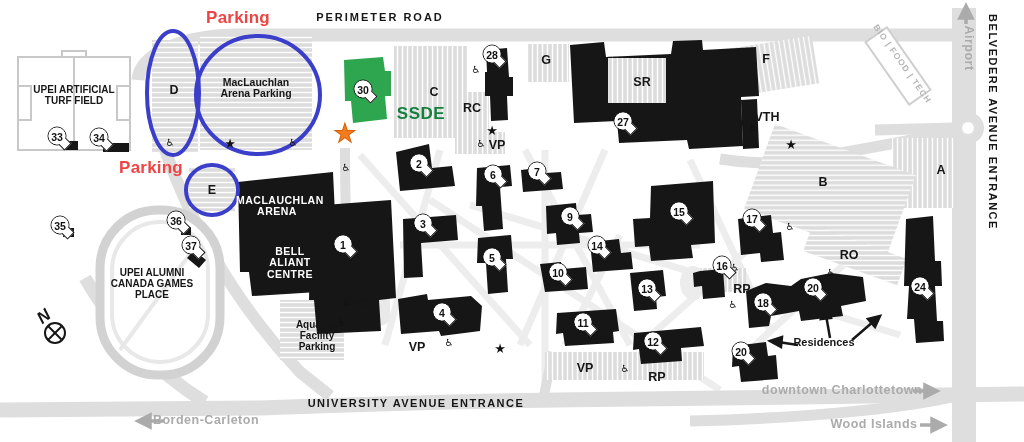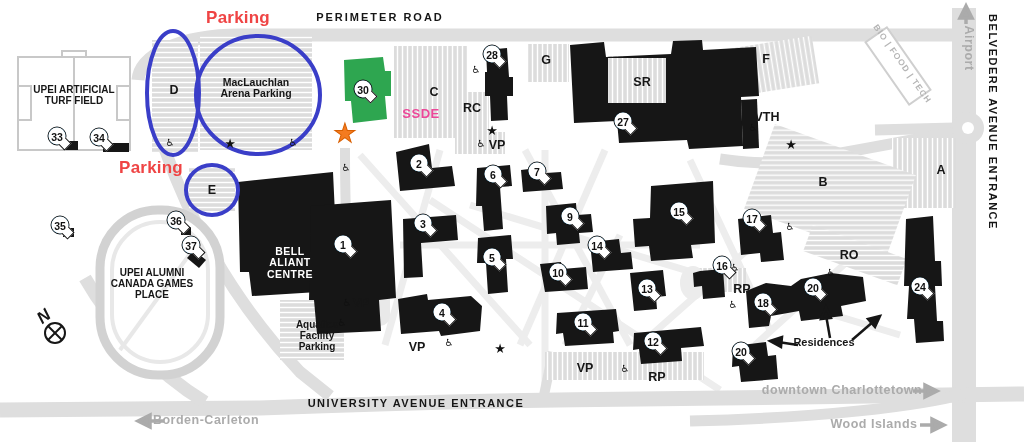--- a/index.html
+++ b/index.html
@@ -7,25 +7,25 @@
     font-family:"Liberation Sans","DejaVu Sans",sans-serif;}
   #base-svg{position:absolute;left:0;top:0;z-index:0;}
   .lbl{position:absolute;transform:translate(-50%,-50%);white-space:nowrap;color:#161616;
     font-weight:700;z-index:5;line-height:1.08;text-align:center;}
   .wrap{white-space:normal;}
   .road-name{font-size:11px;letter-spacing:2px;}
   .gray-dir{color:#ABABAB;font-size:12.5px;letter-spacing:.5px;}
   .blue-parking{color:#ef4444;font-size:17px;letter-spacing:.2px;z-index:7;}
   .lot-note{font-size:10.5px;font-weight:700;}
   .white-name{color:#fff;font-size:10.5px;letter-spacing:.5px;z-index:6;}
-  .green-name{color:#ec4899;font-size:13px;letter-spacing:.5px;z-index:7;}
+  .green-name{color:#15803d;font-size:17px;letter-spacing:.5px;z-index:7;}
   .vert{transform:translate(-50%,-50%) rotate(90deg);}
   .lotcode{position:absolute;transform:translate(-50%,-50%);font-weight:700;font-size:12.5px;
     color:#161616;z-index:5;white-space:nowrap;}
-  .marker{position:absolute;width:17px;height:17px;background:#0369a1;border:1.8px solid #111;
+  .marker{position:absolute;width:17px;height:17px;background:#e5e5e5;border:1.8px solid #111;
     border-radius:50%;display:flex;align-items:center;justify-content:center;
     font-size:10.5px;font-weight:700;color:#111;transform:translate(-50%,-50%);z-index:8;}
   .marker::before{content:"";position:absolute;width:8px;height:8px;background:#fff;
     border:1.8px solid #111;right:-4px;bottom:-4px;transform:rotate(45deg);z-index:-1;}
   .marker::after{content:"";position:absolute;inset:0;background:#fff;border-radius:50%;z-index:-1;}
   .star{position:absolute;transform:translate(-50%,-50%);color:#111;font-size:13px;z-index:6;}
   .orange-star{position:absolute;transform:translate(-50%,-50%);color:#F47B20;font-size:26px;
     z-index:7;-webkit-text-stroke:1px #D95F00;}
   .access{position:absolute;transform:translate(-50%,-50%);color:#111;font-size:10px;z-index:6;
     font-family:"DejaVu Sans",sans-serif;}
@@ -199,20 +199,21 @@
 <div class="lbl road-name vert" style="left:992px;top:122px;letter-spacing:1.5px;">BELVEDERE AVENUE ENTRANCE</div>
 <div class="lbl gray-dir" style="left:968px;top:48px;transform:translate(-50%,-50%) rotate(90deg);">Airport</div>
 <div class="lbl gray-dir" style="left:206px;top:421px;">Borden-Carleton</div>
 <div class="lbl gray-dir" style="left:874px;top:425px;">Wood Islands</div>
 <div class="lbl gray-dir" style="left:842px;top:391px;">downtown Charlottetown</div>
 <div class="lbl blue-parking" style="left:238px;top:18px;">Parking</div>
 <div class="lbl blue-parking" style="left:151px;top:168px;">Parking</div>
 <div class="lbl lot-note wrap" style="left:256px;top:88px;width:92px;">MacLauchlan Arena Parking</div>
 <div class="lbl lot-note wrap" style="left:317px;top:336px;width:62px;font-size:10px;">Aquatics Facility Parking</div>
 <div class="lbl green-name" style="left:421px;top:114px;">SSDE</div>
+<div class="lbl white-name wrap" style="left:277px;top:206px;width:82px;">MACLAUCHLAN ARENA</div>
 <div class="lbl white-name wrap" style="left:290px;top:263px;width:52px;">BELL ALIANT CENTRE</div>
 <div class="lbl lot-note wrap" style="left:74px;top:96px;width:84px;font-size:10px;">UPEI ARTIFICIAL TURF FIELD</div>
 <div class="lbl lot-note wrap" style="left:152px;top:284px;width:92px;font-size:10px;">UPEI ALUMNI CANADA GAMES PLACE</div>
 <div class="lbl" style="left:902px;top:64px;transform:translate(-50%,-50%) rotate(55deg);font-size:8.5px;color:#B5B5B5;letter-spacing:1px;">BIO | FOOD | TECH</div>
 <div class="lbl" style="left:824px;top:343px;font-size:11px;">Residences</div>
 <div class="compass-n lbl" style="left:44px;top:317px;">N</div>
 
 <div id="overlay">
       <div class="marker" style="left: 57px; top: 136px;">33</div>
       <div class="marker" style="left: 99px; top: 137px;">34</div>

